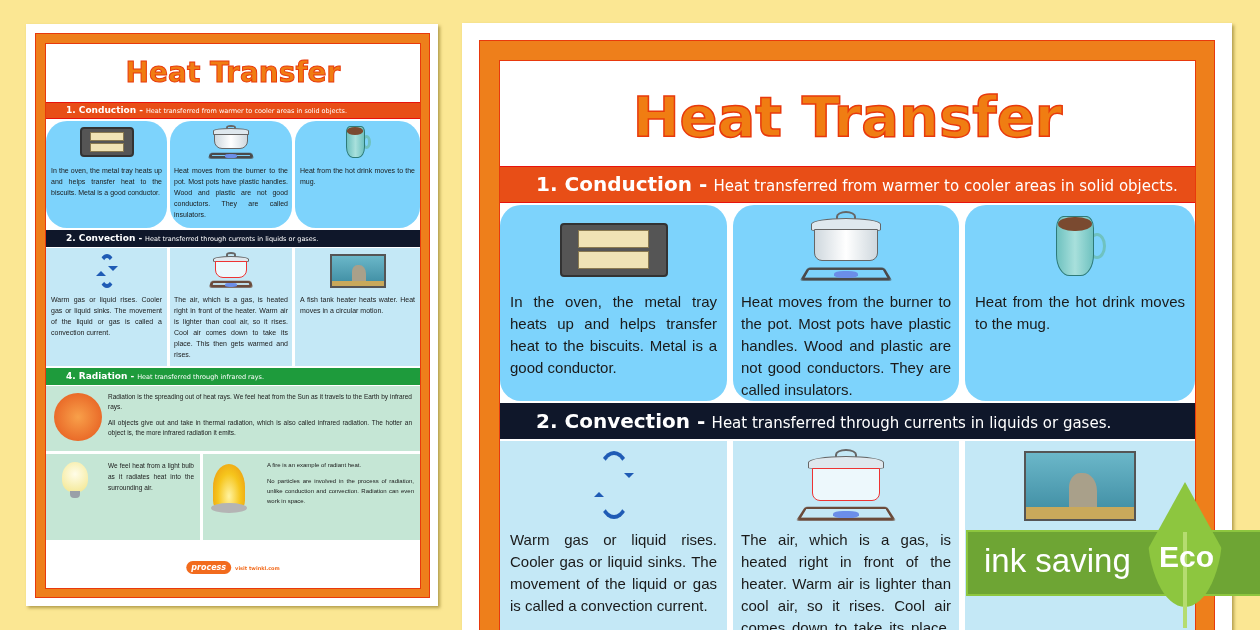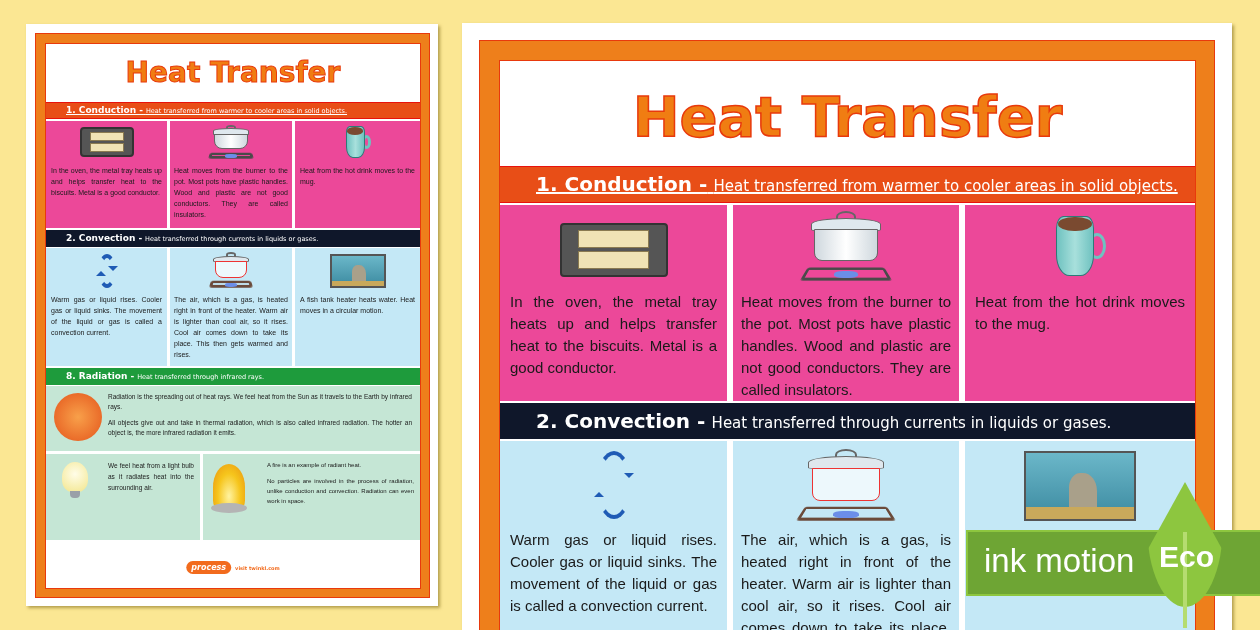--- a/index.html
+++ b/index.html
@@ -7,27 +7,27 @@
   body { background: #fbe793; font-family: "DejaVu Sans", sans-serif; position: relative; }
 
   .paper { position: absolute; background: #ffffff; box-shadow: 2px 2px 3px rgba(120,100,20,0.55); }
   .frame { position: absolute; background: #ee7f1b; border: 1px solid #e8390c; }
   .inner { position: absolute; background: #ffffff; border: 1px solid #e8390c; overflow: hidden; }
 
   .title { position: absolute; left: 0; right: 0; text-align: center; color: #f07d12; font-weight: bold;
            -webkit-text-stroke: 1px #e8390c; }
   .bar { position: absolute; left: 0; right: 0; color: #fff; white-space: nowrap; overflow: hidden; }
   .bar .h { font-weight: bold; }
-  .bar-cond { background: #e84e17; border-top: 1px solid #e8120c; border-bottom: 1px solid #e8120c; text-decoration: underline; }
+  .bar-cond { background: #e84e17; border-top: 1px solid #e8120c; border-bottom: 1px solid #e8120c; }
   .bar-conv { background: #0f172a; }
   .bar-rad { background: #1e9b3c; }
 
   .row { position: absolute; left: 0; right: 0; display: flex; }
   .cell { position: relative; color: #1a1a1a; overflow: hidden; }
-  .cell.cond { background: #ec4899; }
+  .cell.cond { background: #7dd3fc; border-radius: 21px; }
   .cell.conv { background: #c4e8f6; }
   .cell.rad { background: #c5e6d5; }
   .gap { background: #ffffff; flex: 0 0 auto; }
 
   .img { position: absolute; left: 50%; transform: translateX(-50%); }
   .txt { position: absolute; text-align: justify; font-family: "Liberation Sans", sans-serif; }
 
   
   .tray { background: #555; border-radius: 4px; border: 2px solid #333; }
   .tray .b1, .tray .b2 { position: absolute; left: 16%; width: 68%; height: 36%; background: #f0e3b5; border: 1px solid #8a7a50; }
@@ -130,21 +130,21 @@
         <div class="cell conv" style="flex:1;">
           <div class="img tank" style="top:6px; width:56px; height:34px;">
               <div class="rock"></div>
               <div class="sand"></div>
             </div>
           <div class="txt" style="left:5px; right:5px; top:46px; font-size:7px; line-height:11px;">A fish tank heater heats water. Heat moves in a circular motion.</div>
         </div>
       </div>
 
       <div class="bar bar-rad" style="top:324px; height:17px; font-size:9px; line-height:17px; padding-left:20px;">
-        <span class="h">8. Radiation -</span>
+        <span class="h">4. Radiation -</span>
         <span style="font-size:6.5px;">Heat transferred through infrared rays.</span>
       </div>
       <div class="cell rad" style="position:absolute; left:0; right:0; top:342px; height:65px;">
         <div class="sun" style="position:absolute; left:8px; top:7px; width:48px; height:48px;"></div>
         <div class="txt" style="left:62px; right:8px; top:6px; font-size:6.5px; line-height:10px;">Radiation is the spreading out of heat rays. We feel heat from the Sun as it travels to the Earth by infrared rays.</div>
         <div class="txt" style="left:62px; right:8px; top:32px; font-size:6.5px; line-height:10px;">All objects give out and take in thermal radiation, which is also called infrared radiation. The hotter an object is, the more infrared radiation it emits.</div>
       </div>
       <div class="row" style="top:410px; height:86px;">
         <div class="cell rad" style="width:154px;">
           <div class="bulb" style="position:absolute; left:16px; top:8px; width:26px; height:30px;"></div>
@@ -232,19 +232,19 @@
               <div class="sand"></div>
             </div>
           <div class="txt" style="left:10px; right:10px; top:88px; font-size:15px; line-height:22px;">A fish tank heater heats water. Heat moves in a circular motion.</div>
         </div>
       </div>
     </div>
   </div>
 </div>
 
 <div class="eco">
-  <span class="label">ink motion</span>
+  <span class="label">ink saving</span>
 </div>
 <div class="leaf">
   <div class="drop"></div>
   <div class="vein"></div>
   <span class="label">Eco</span>
 </div>
 
 </body></html>

